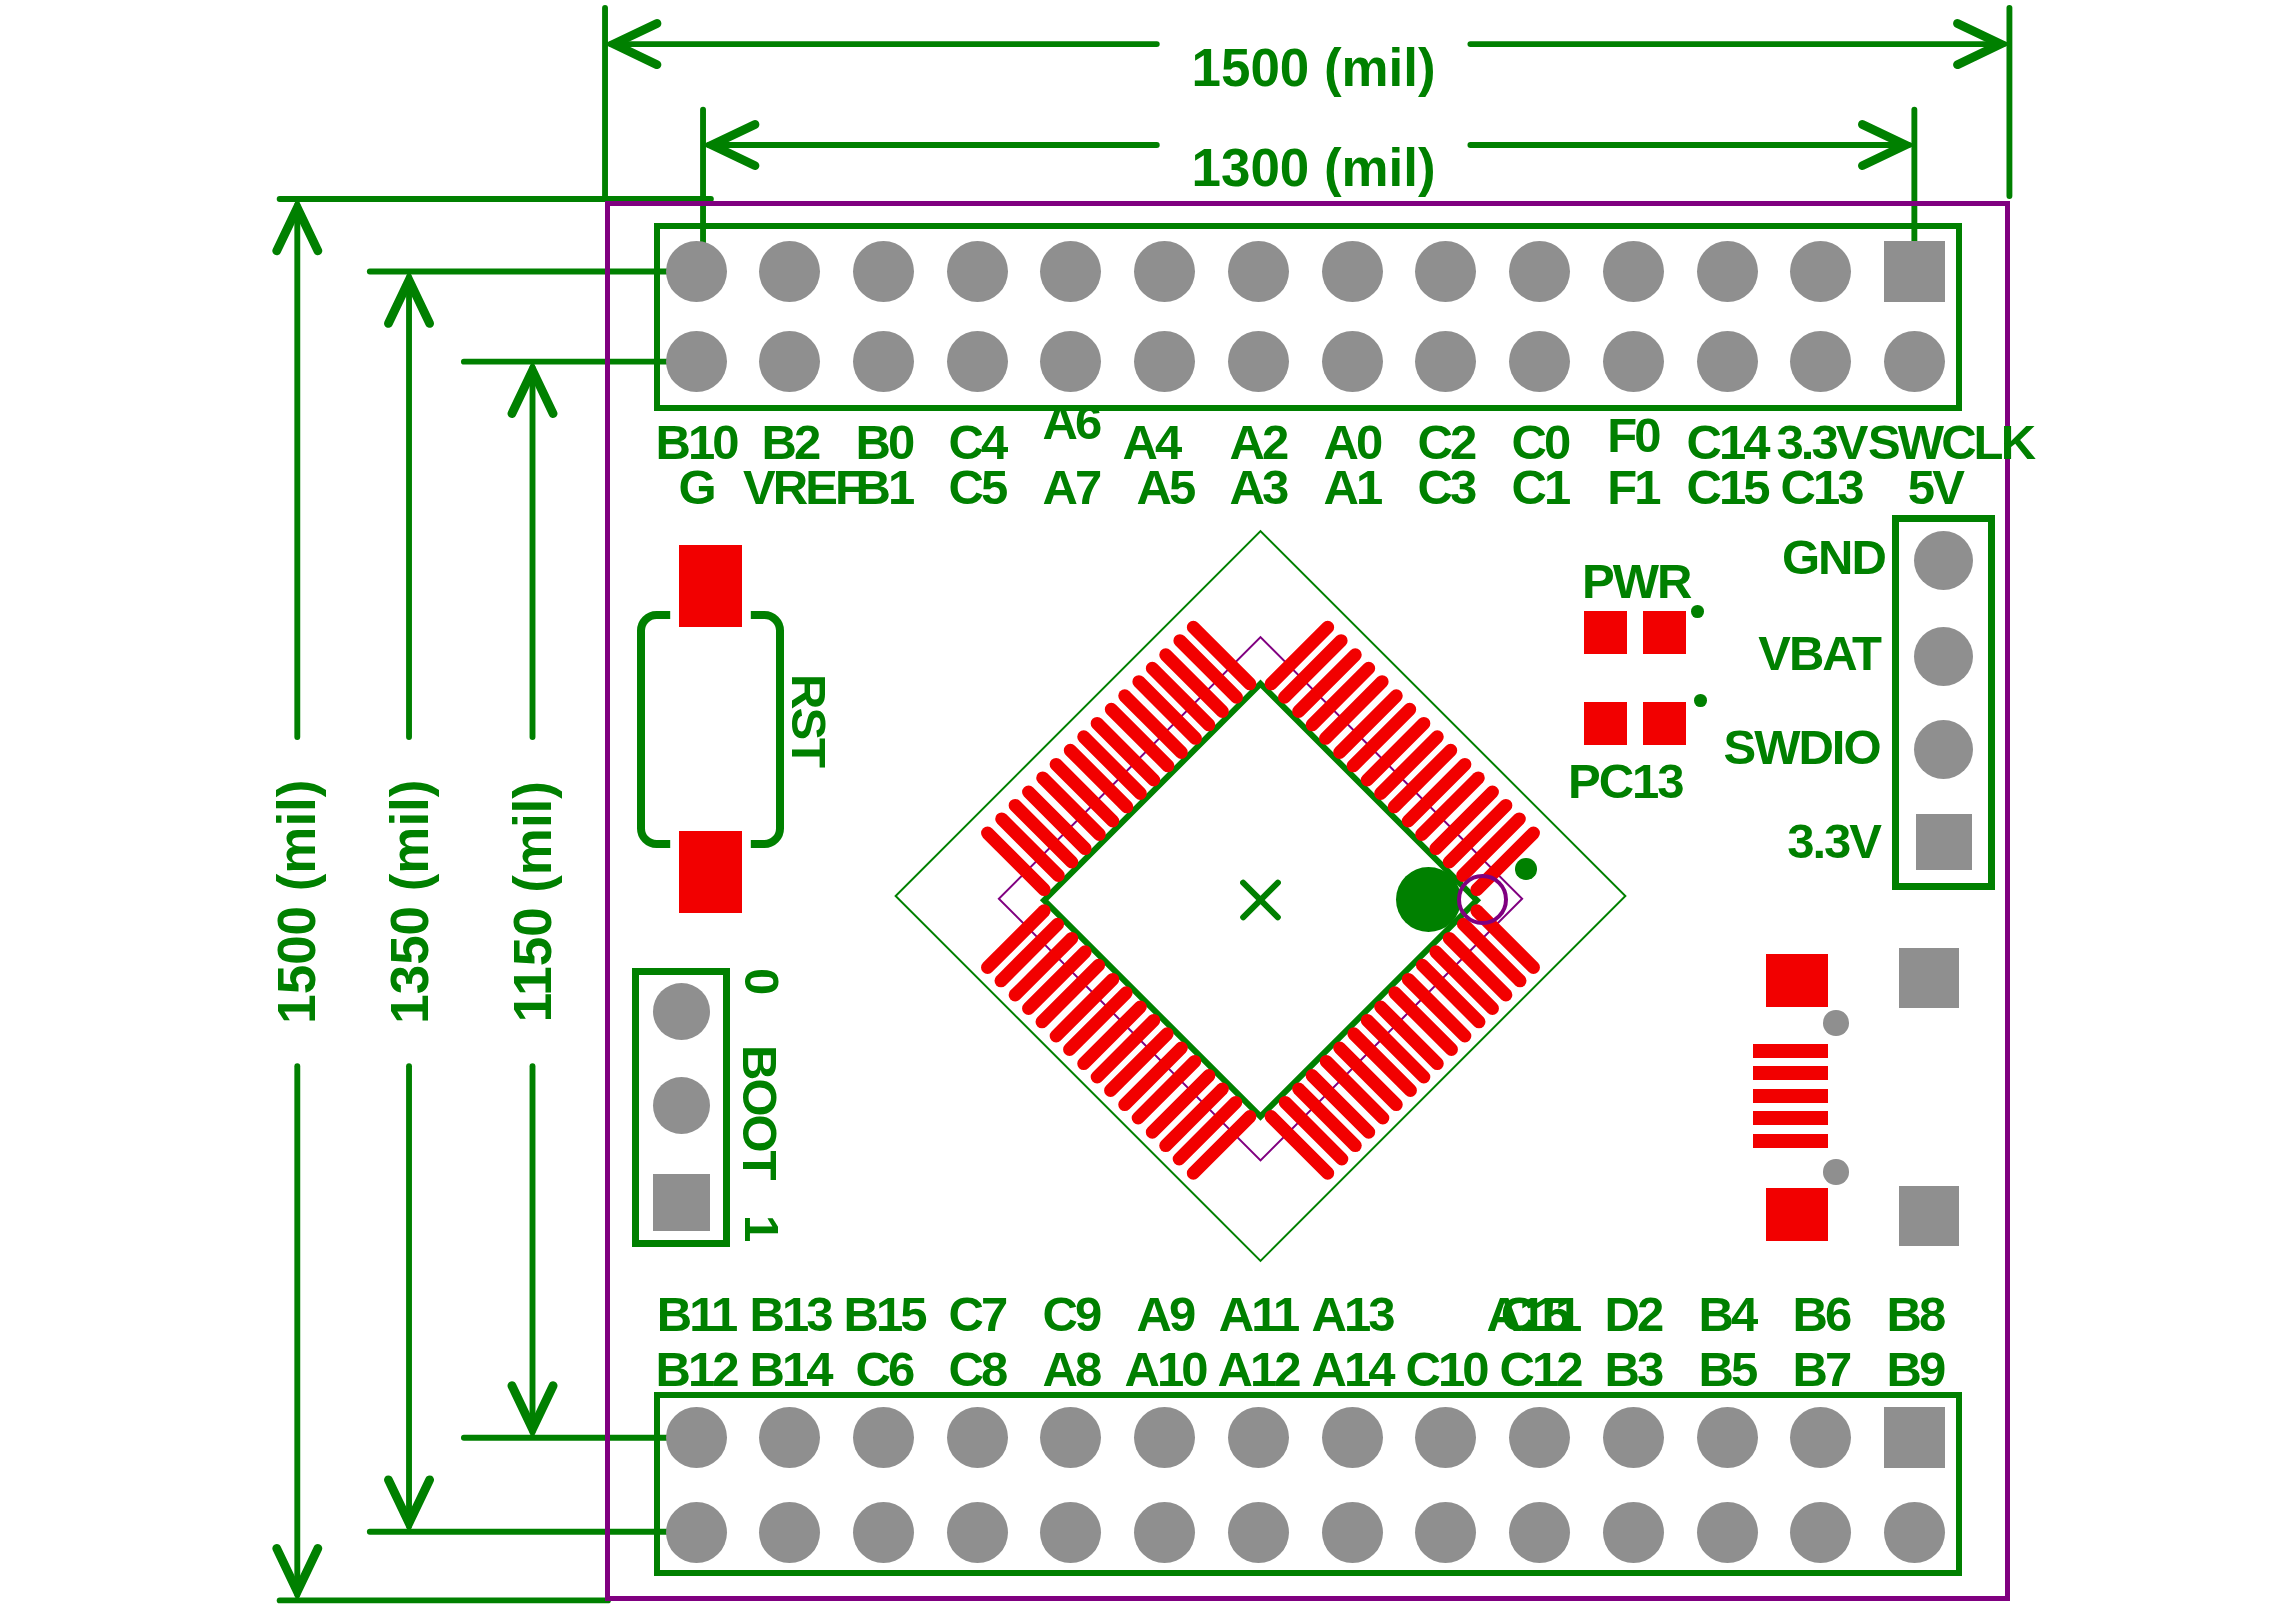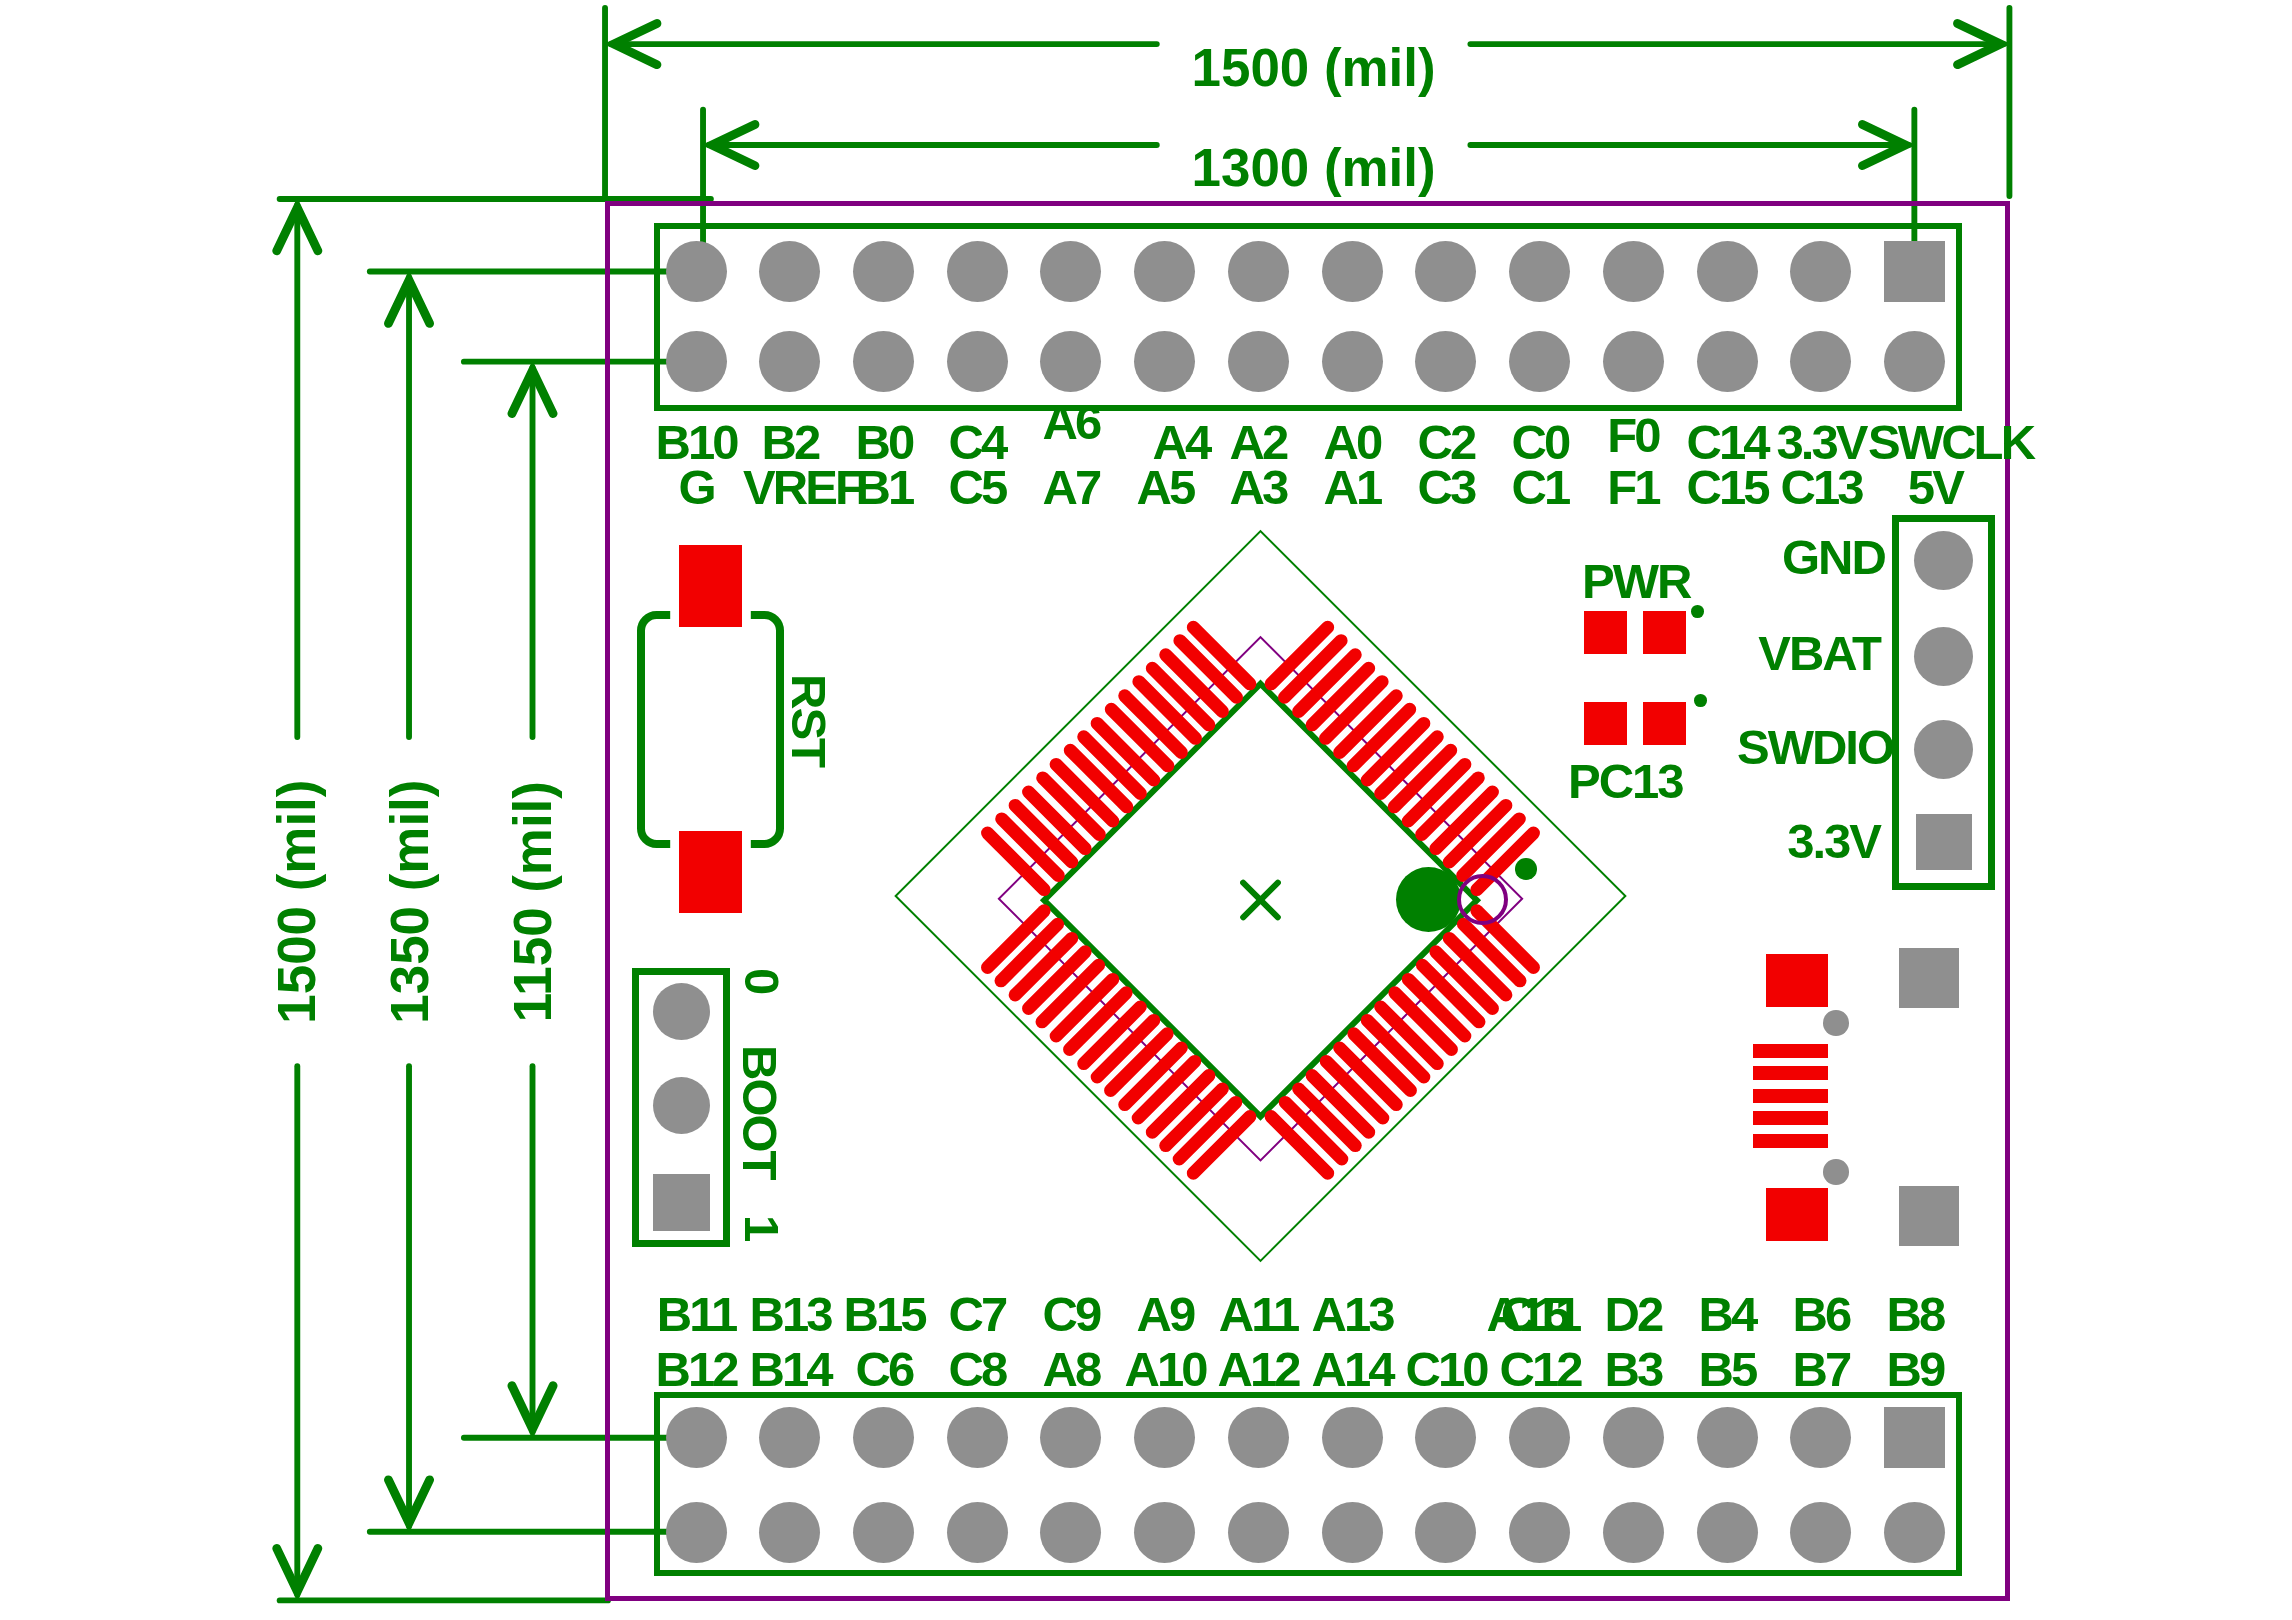--- a/index.html
+++ b/index.html
@@ -140,21 +140,21 @@
       <div class="hpad round" style="left: 1790px; top: 1502px; width: 61px; height: 61px;"></div>
       <div class="hpad round" style="left: 1884px; top: 1502px; width: 61px; height: 61px;"></div>
     </div>
 
   <div id="pin-labels">
       <div class="pin" style="left: 649px; top: 418px; width: 94px;">B10</div>
       <div class="pin" style="left: 743px; top: 418px; width: 94px;">B2</div>
       <div class="pin" style="left: 837px; top: 418px; width: 94px;">B0</div>
       <div class="pin" style="left: 930px; top: 418px; width: 94px;">C4</div>
       <div class="pin" style="left: 1024px; top: 398px; width: 94px;">A6</div>
-      <div class="pin" style="left: 1134px; top: 418px; width: 94px;">A4</div>
+      <div class="pin" style="left: 1104px; top: 418px; width: 94px;">A4</div>
       <div class="pin" style="left: 1211px; top: 418px; width: 94px;">A2</div>
       <div class="pin" style="left: 1305px; top: 418px; width: 94px;">A0</div>
       <div class="pin" style="left: 1399px; top: 418px; width: 94px;">C2</div>
       <div class="pin" style="left: 1493px; top: 418px; width: 94px;">C0</div>
       <div class="pin" style="left: 1586px; top: 411px; width: 94px;">F0</div>
       <div class="pin" style="left: 1680px; top: 418px; width: 94px;">C14</div>
       <div class="pin" style="left: 1774px; top: 418px; width: 94px;">3.3V</div>
       <div class="pin" style="left: 1868px; top: 418px; width: 94px;">SWCLK</div>
       <div class="pin" style="left: 649px; top: 463px; width: 94px;">G</div>
       <div class="pin" style="left: 743px; top: 463px; width: 94px;">VREF</div>
@@ -297,21 +297,21 @@
   <div class="abs round" style="left:1694px;top:694px;width:12.7px;height:12.7px;background:var(--green);"></div>
   <div class="txt" style="left:1568px;top:757px;">PC13</div>
 
   <div class="abs" style="left:1892px;top:515px;width:103px;height:375px;border:7.8px solid var(--green);"></div>
   <div class="hpad round" style="left:1914px;top:531px;width:59px;height:59px;"></div>
   <div class="hpad round" style="left:1914px;top:627px;width:59px;height:59px;"></div>
   <div class="hpad round" style="left:1914px;top:720px;width:59px;height:59px;"></div>
   <div class="hpad" style="left:1916px;top:814px;width:56px;height:56px;"></div>
   <div class="txt" style="left:1782px;top:533px;width:98px;text-align:right;">GND</div>
   <div class="txt" style="left:1723px;top:629px;width:157px;text-align:right;">VBAT</div>
-  <div class="txt" style="left:1723px;top:723px;width:157px;text-align:left;margin-left:14px;">SWDIO</div>
+  <div class="txt" style="left:1723px;top:723px;width:157px;text-align:center;">SWDIO</div>
   <div class="txt" style="left:1772px;top:817px;width:108px;text-align:right;">3.3V</div>
 
   <div class="redpad" style="left:1766px;top:954px;width:62px;height:53px;"></div>
   <div class="abs round" style="left:1823px;top:1010px;width:25.5px;height:25.5px;background:var(--gray);"></div>
   <div class="redpad" style="left:1753px;top:1044px;width:75px;height:13.7px;"></div>
   <div class="redpad" style="left:1753px;top:1066px;width:75px;height:13.7px;"></div>
   <div class="redpad" style="left:1753px;top:1089px;width:75px;height:13.7px;"></div>
   <div class="redpad" style="left:1753px;top:1111px;width:75px;height:13.7px;"></div>
   <div class="redpad" style="left:1753px;top:1134px;width:75px;height:13.7px;"></div>
   <div class="abs round" style="left:1823px;top:1159px;width:25.5px;height:25.5px;background:var(--gray);"></div>

